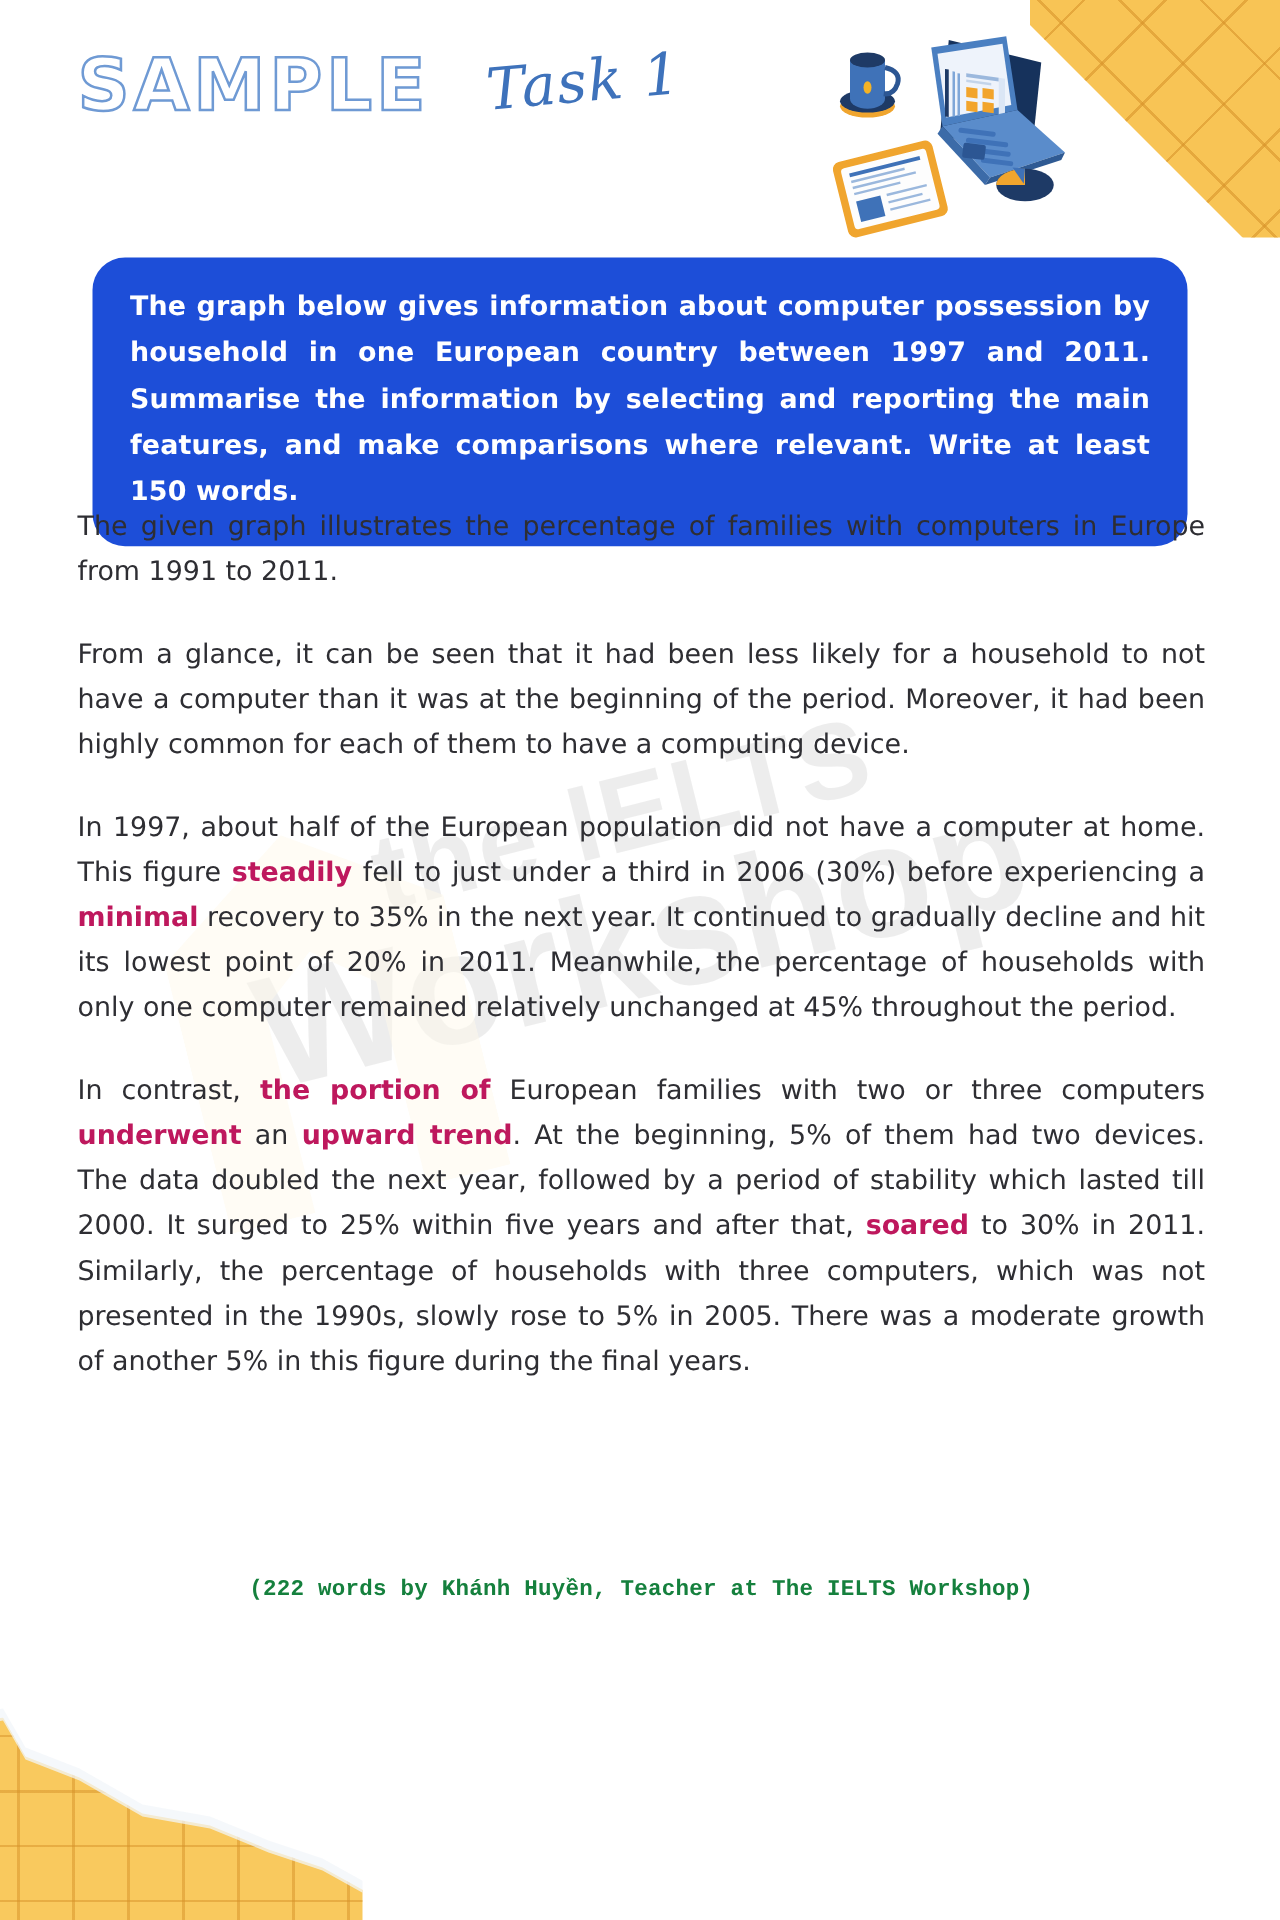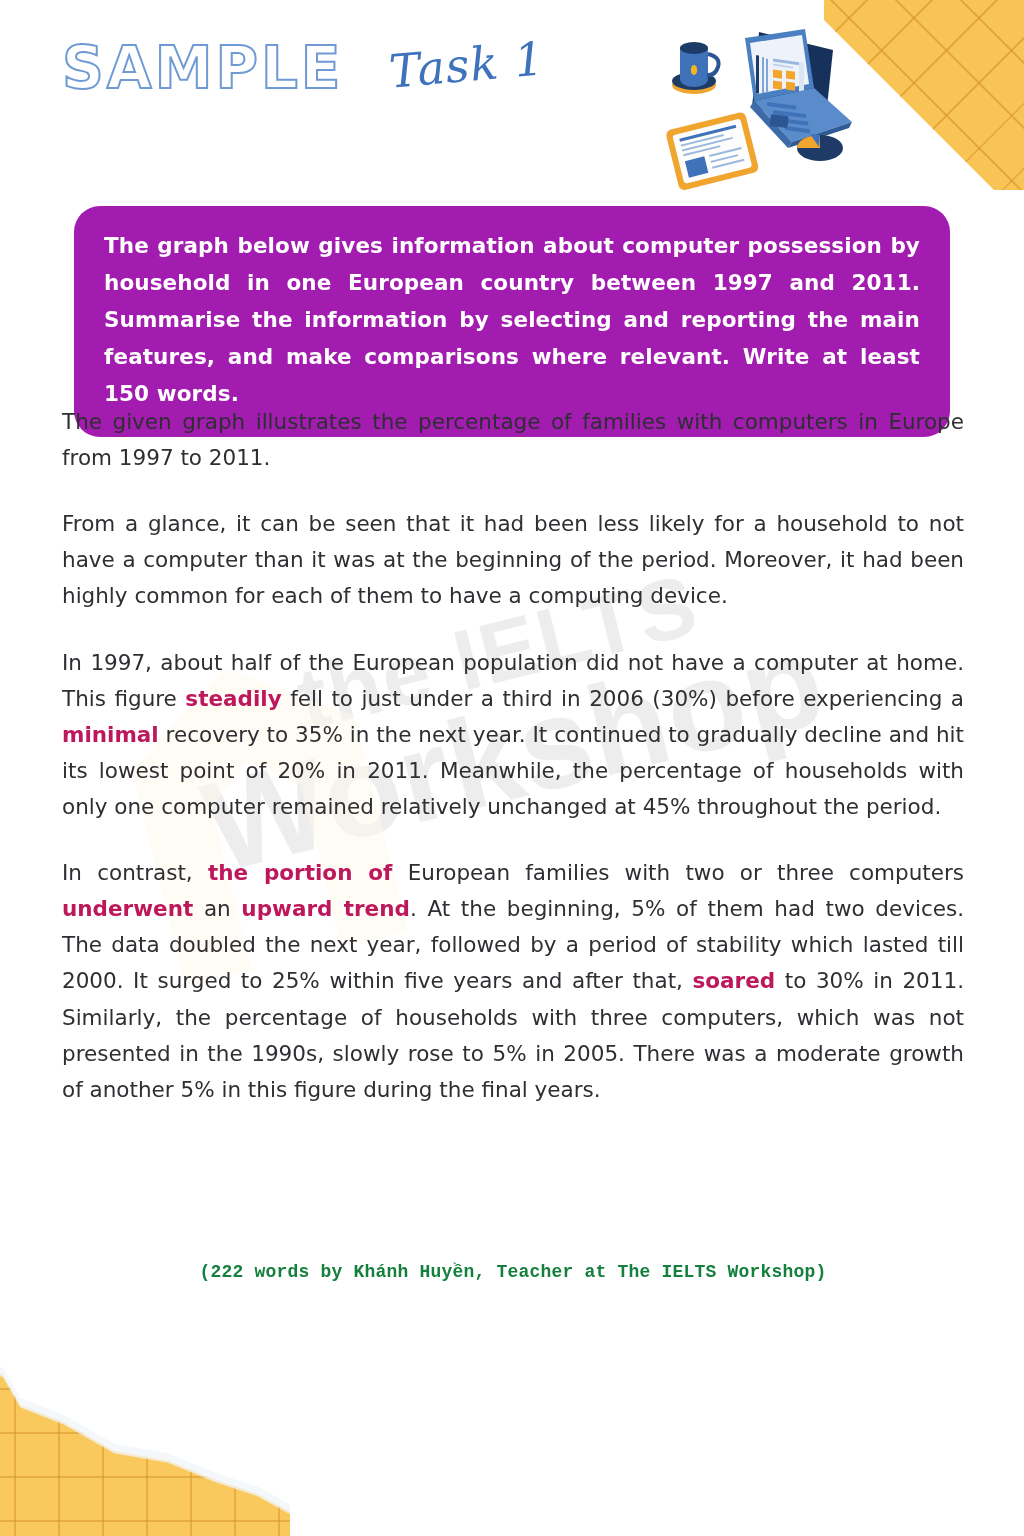--- a/index.html
+++ b/index.html
@@ -166,21 +166,21 @@
     height: 175px;
   }
 
   
   #prompt-box {
     position: absolute;
     left: 74px;
     top: 206px;
     width: 876px;
     box-sizing: border-box;
-    background: #a21caf;
+    background: #1d4ed8;
     border-radius: 26px;
     padding: 22px 30px 24px 30px;
   }
   #prompt-text {
     color: #ffffff;
     font-family: "DejaVu Sans", sans-serif;
     font-size: 21.5px;
     font-weight: bold;
     line-height: 1.72;
     text-align: justify;
@@ -316,21 +316,21 @@
       </g>
     </svg>
   </div>
 </div>
 
 <div id="prompt-box">
   <p id="prompt-text">The graph below gives information about computer possession by household in one European country between 1997 and 2011. Summarise the information by selecting and reporting the main features, and make comparisons where relevant. Write at least 150 words.</p>
 </div>
 
 <div id="essay">
-    <p class="paragraph"><span>The given graph illustrates the percentage of families with computers in Europe from 1997 to 2011.</span></p>
+    <p class="paragraph"><span>The given graph illustrates the percentage of families with computers in Europe from 1991 to 2011.</span></p>
     <p class="paragraph"><span>From a glance, it can be seen that it had been less likely for a household to not have a computer than it was at the beginning of the period. Moreover, it had been highly common for each of them to have a computing device.</span></p>
     <p class="paragraph"><span>In 1997, about half of the European population did not have a computer at home. This figure </span><b>steadily</b><span> fell to just under a third in 2006 (30%) before experiencing a </span><b>minimal</b><span> recovery to 35% in the next year. It continued to gradually decline and hit its lowest point of 20% in 2011. Meanwhile, the percentage of households with only one computer remained relatively unchanged at 45% throughout the period.</span></p>
     <p class="paragraph"><span>In contrast, </span><b>the portion of</b><span> European families with two or three computers </span><b>underwent</b><span> an </span><b>upward trend</b><span>. At the beginning, 5% of them had two devices. The data doubled the next year, followed by a period of stability which lasted till 2000. It surged to 25% within five years and after that, </span><b>soared</b><span> to 30% in 2011. Similarly, the percentage of households with three computers, which was not presented in the 1990s, slowly rose to 5% in 2005. There was a moderate growth of another 5% in this figure during the final years.</span></p>
   </div>
 
 <div id="footer">
   <p id="footer-credit">(222 words by Khánh Huyền, Teacher at The IELTS Workshop)</p>
 </div>
 
 </body></html>

